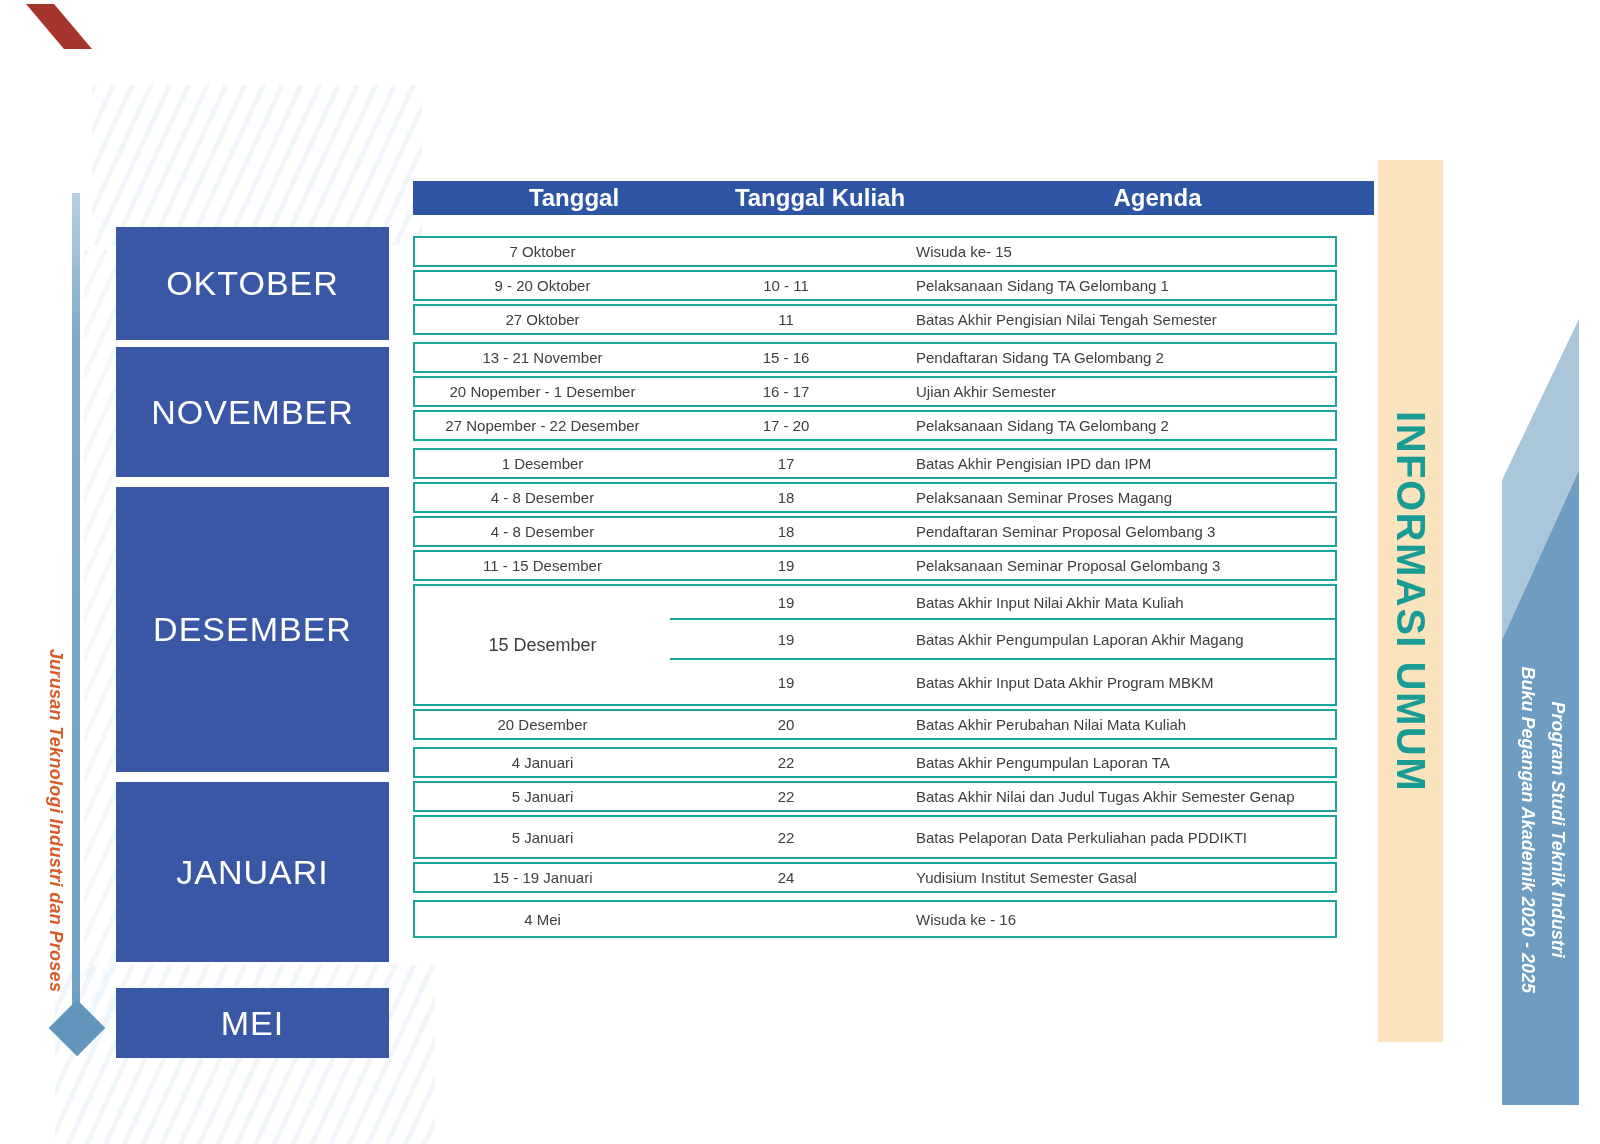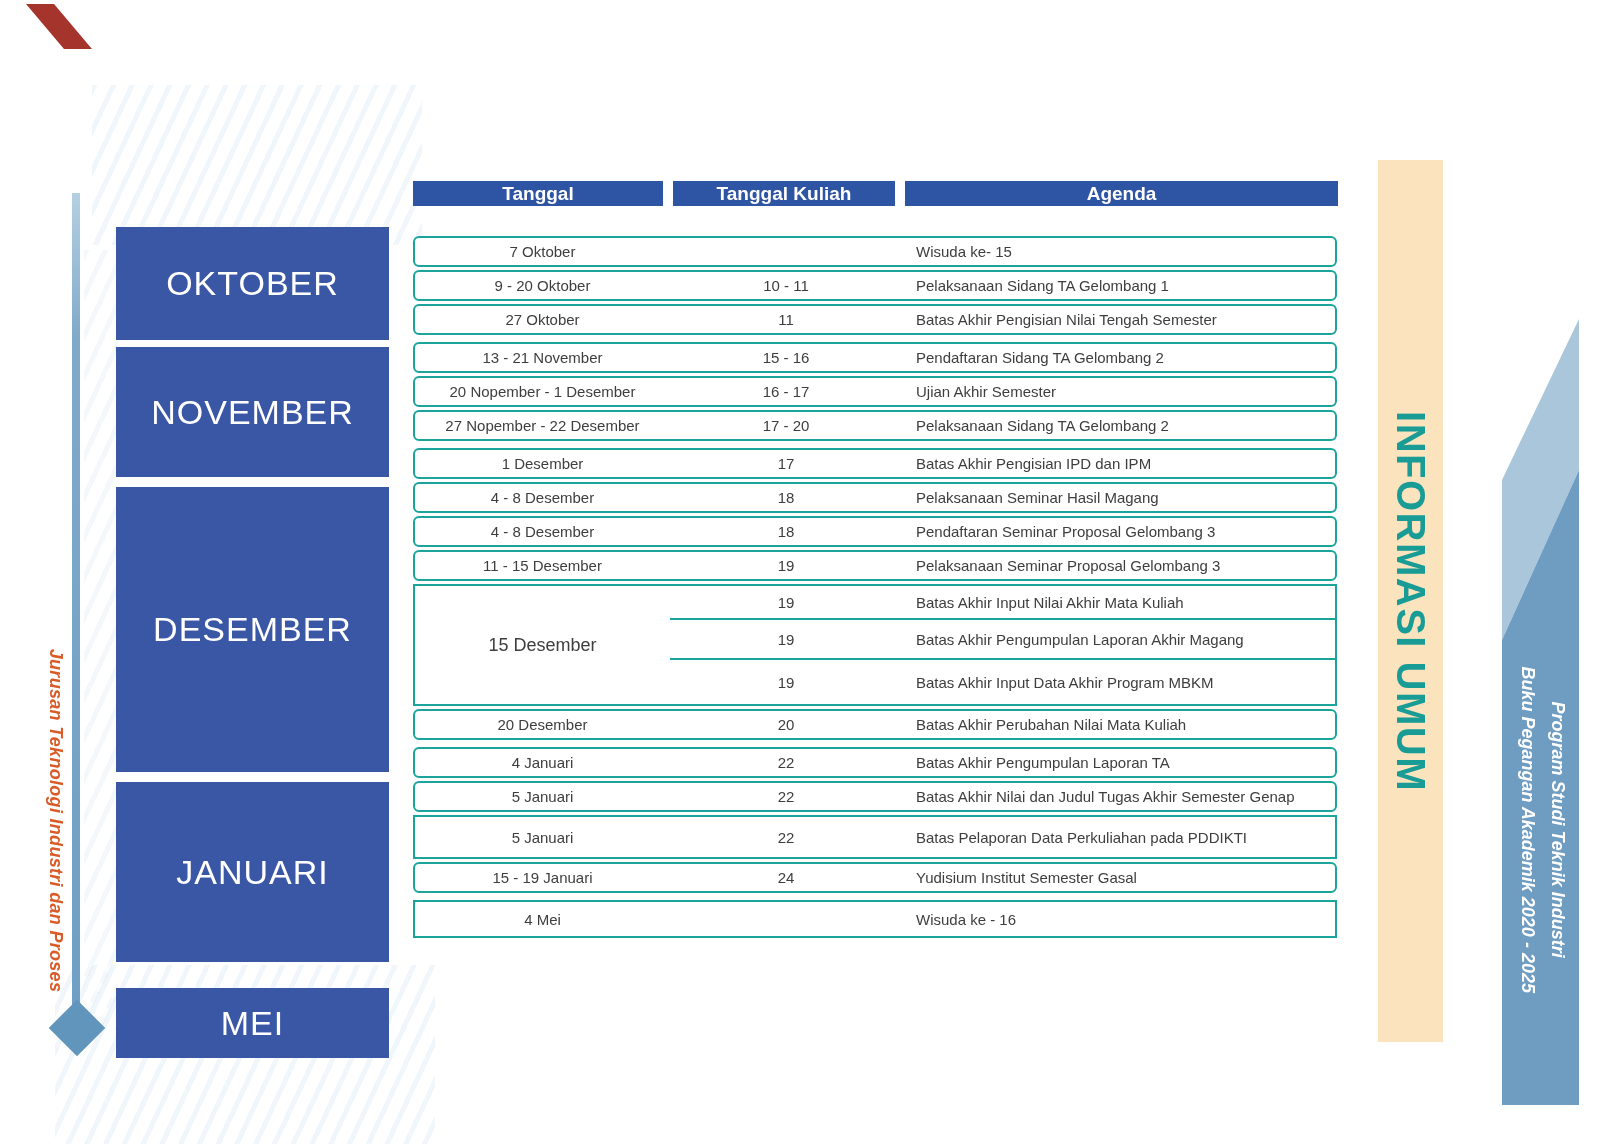--- a/index.html
+++ b/index.html
@@ -30,32 +30,32 @@
   .month{position:absolute;left:116px;width:273px;background:#3a57a6;z-index:2;
          display:flex;align-items:center;justify-content:center;color:#fff;font-weight:normal;
          font-size:34px;letter-spacing:1px;}
   .m-okt{top:227px;height:113px;}
   .m-nov{top:347px;height:130px;}
   .m-des{top:487px;height:285px;}
   .m-jan{top:782px;height:180px;}
   .m-mei{top:988px;height:70px;}
 
   
-  .hcell{position:absolute;top:181px;height:25px;background:#2e54a4;z-index:2;
-         display:flex;align-items:center;justify-content:center;color:#fff;font-weight:bold;font-size:19px;}
+  .hcell{position:absolute;top:181px;height:34px;background:#2e54a4;z-index:2;
+         display:flex;align-items:center;justify-content:center;color:#fff;font-weight:bold;font-size:24px;padding-left:36px;}
   .h-tanggal{left:413px;width:250px;}
   .h-minggu{left:673px;width:222px;}
   .h-agenda{left:905px;width:433px;}
 
   
   .tbody{position:absolute;left:413px;top:236px;width:924px;z-index:2;}
   .group{margin-bottom:7px;}
   .row{box-sizing:border-box;border:2px solid #1ba49c;background:#fff;display:flex;
        align-items:stretch;margin-bottom:3px;}
-  .h31{height:31px;border-radius:6px;} .h44{height:44px;} .h38{height:38px;}
+  .h31{height:31px;} .h44{height:44px;} .h38{height:38px;}
   .cell{display:flex;align-items:center;font-size:15px;color:#3e3e3e;}
   .cell.t{width:255px;justify-content:center;text-align:center;}
   .cell.m{width:232px;justify-content:center;}
   .cell.a{flex:1;padding-left:14px;}
 
   .merged{box-sizing:border-box;border:2px solid #1ba49c;background:#fff;display:flex;margin-bottom:3px;}
   .merged .t{width:255px;display:flex;align-items:center;justify-content:center;
              font-size:18px;color:#3e3e3e;}
   .merged .right{flex:1;display:flex;flex-direction:column;}
   .subrow{display:flex;align-items:stretch;box-sizing:border-box;}
@@ -157,21 +157,21 @@
 
     <div class="group">
       <div class="row h31">
         <div class="cell t">1 Desember</div>
         <div class="cell m">17</div>
         <div class="cell a">Batas Akhir Pengisian IPD dan IPM</div>
       </div>
       <div class="row h31">
         <div class="cell t">4 - 8 Desember</div>
         <div class="cell m">18</div>
-        <div class="cell a">Pelaksanaan Seminar Hasil Magang</div>
+        <div class="cell a">Pelaksanaan Seminar Proses Magang</div>
       </div>
       <div class="row h31">
         <div class="cell t">4 - 8 Desember</div>
         <div class="cell m">18</div>
         <div class="cell a">Pendaftaran Seminar Proposal Gelombang 3</div>
       </div>
       <div class="row h31">
         <div class="cell t">11 - 15 Desember</div>
         <div class="cell m">19</div>
         <div class="cell a">Pelaksanaan Seminar Proposal Gelombang 3</div>

